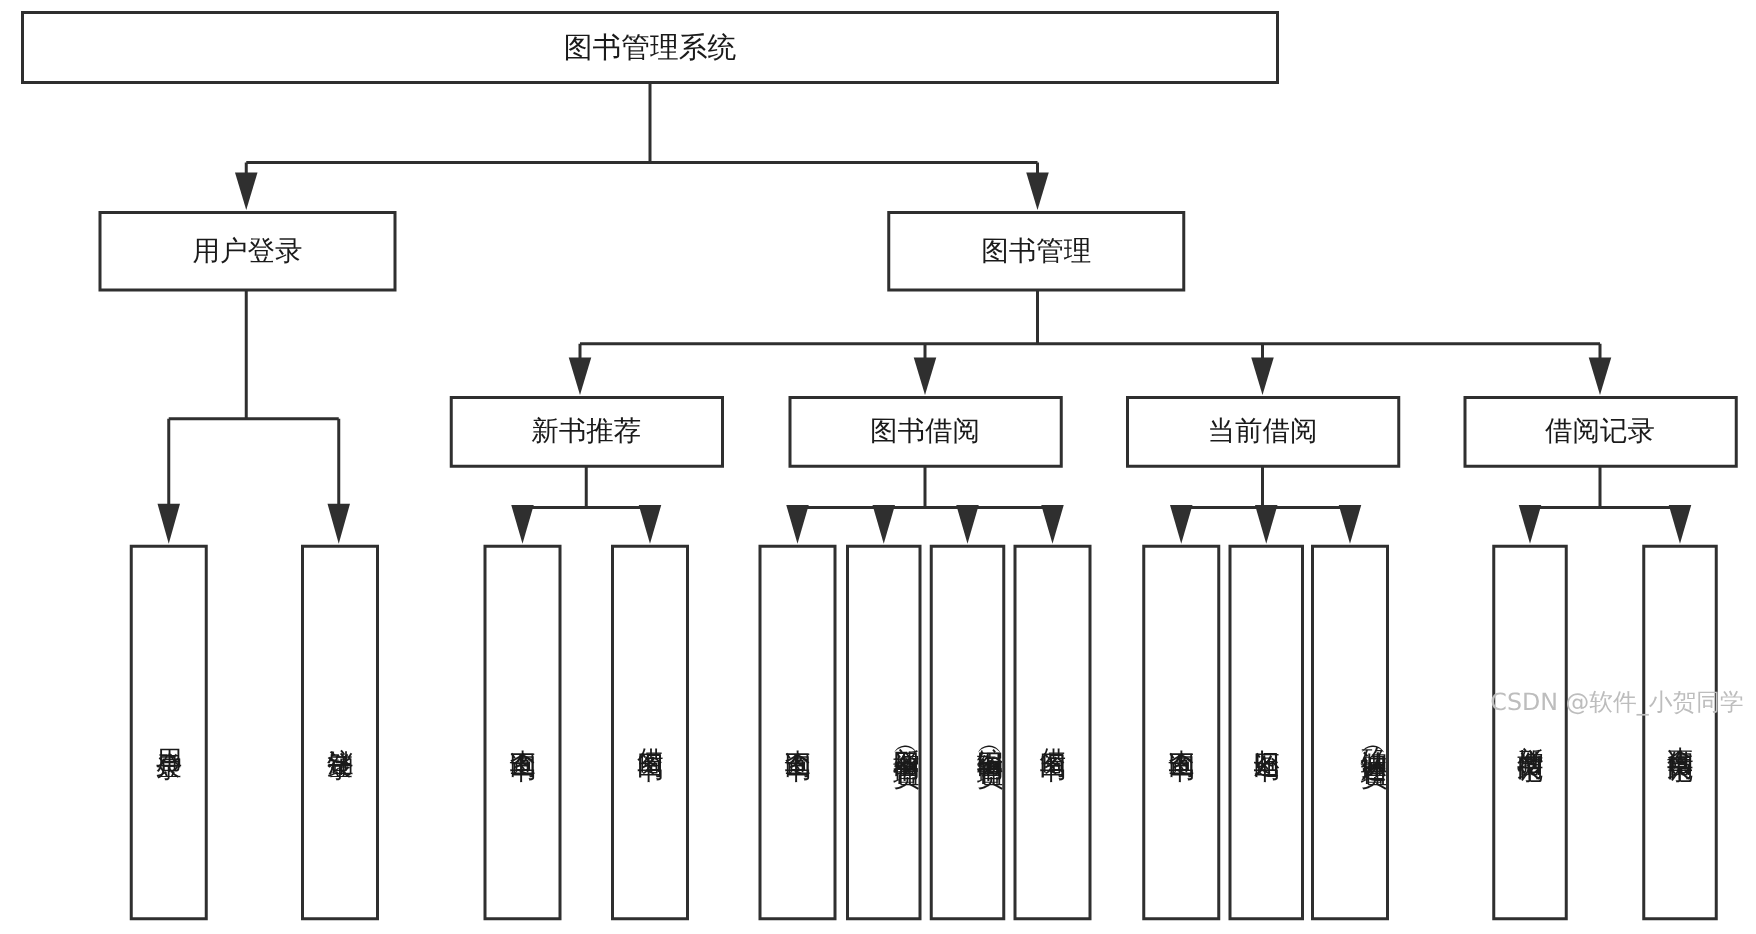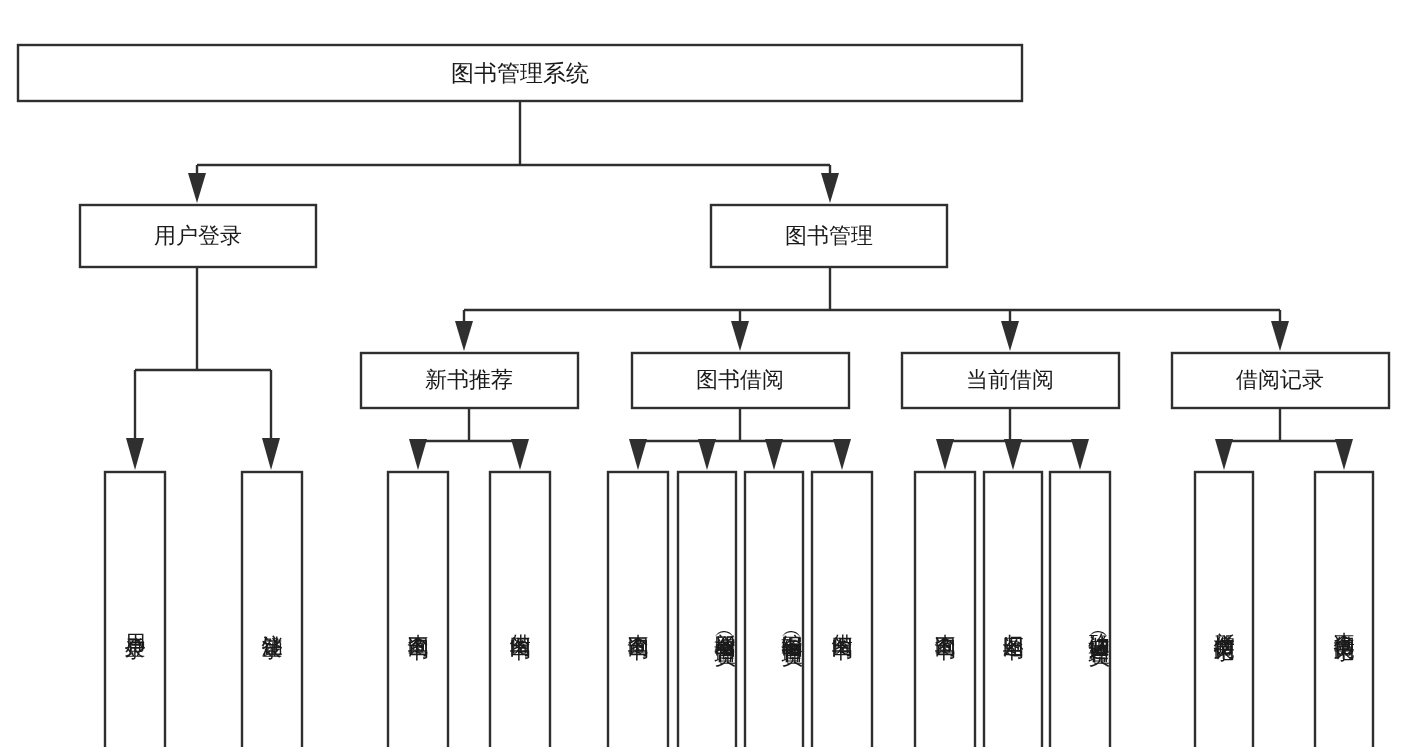--- a/index.html
+++ b/index.html
@@ -12,21 +12,20 @@
     width: 1405px;
     height: 747px;
     font-family: "DejaVu Sans", "Liberation Sans", sans-serif;
     overflow: hidden;
   }
   #diagram-root {
     position: relative;
     width: 1405px;
     height: 581px;
     background: #ffffff;
-    margin-top: 35px;
   }
   svg#tree-svg {
     position: absolute;
     top: 0;
     left: 0;
     width: 1405px;
     height: 747px;
     display: block;
   }
   .node-box {
@@ -237,14 +236,15 @@
   <div class="leaf-label-v center-v" style="left:915px; top:437px; width:60px; height:298px;">查询图书</div>
 
   <div class="leaf-label-v center-v" style="left:984px; top:437px; width:58px; height:298px;">归还图书</div>
 
   <div class="leaf-label-v" style="left:1050px; top:445px; width:60px; height:290px;">确认归还（管理员）</div>
 
   <div class="leaf-label-v center-v" style="left:1195px; top:437px; width:58px; height:298px;">新增借阅记录</div>
 
   <div class="leaf-label-v center-v" style="left:1315px; top:437px; width:58px; height:298px;">查询借阅记录</div>
 
+  <div class="watermark">CSDN @软件_小贺同学</div>
 
 </div>
 
 </body></html>

